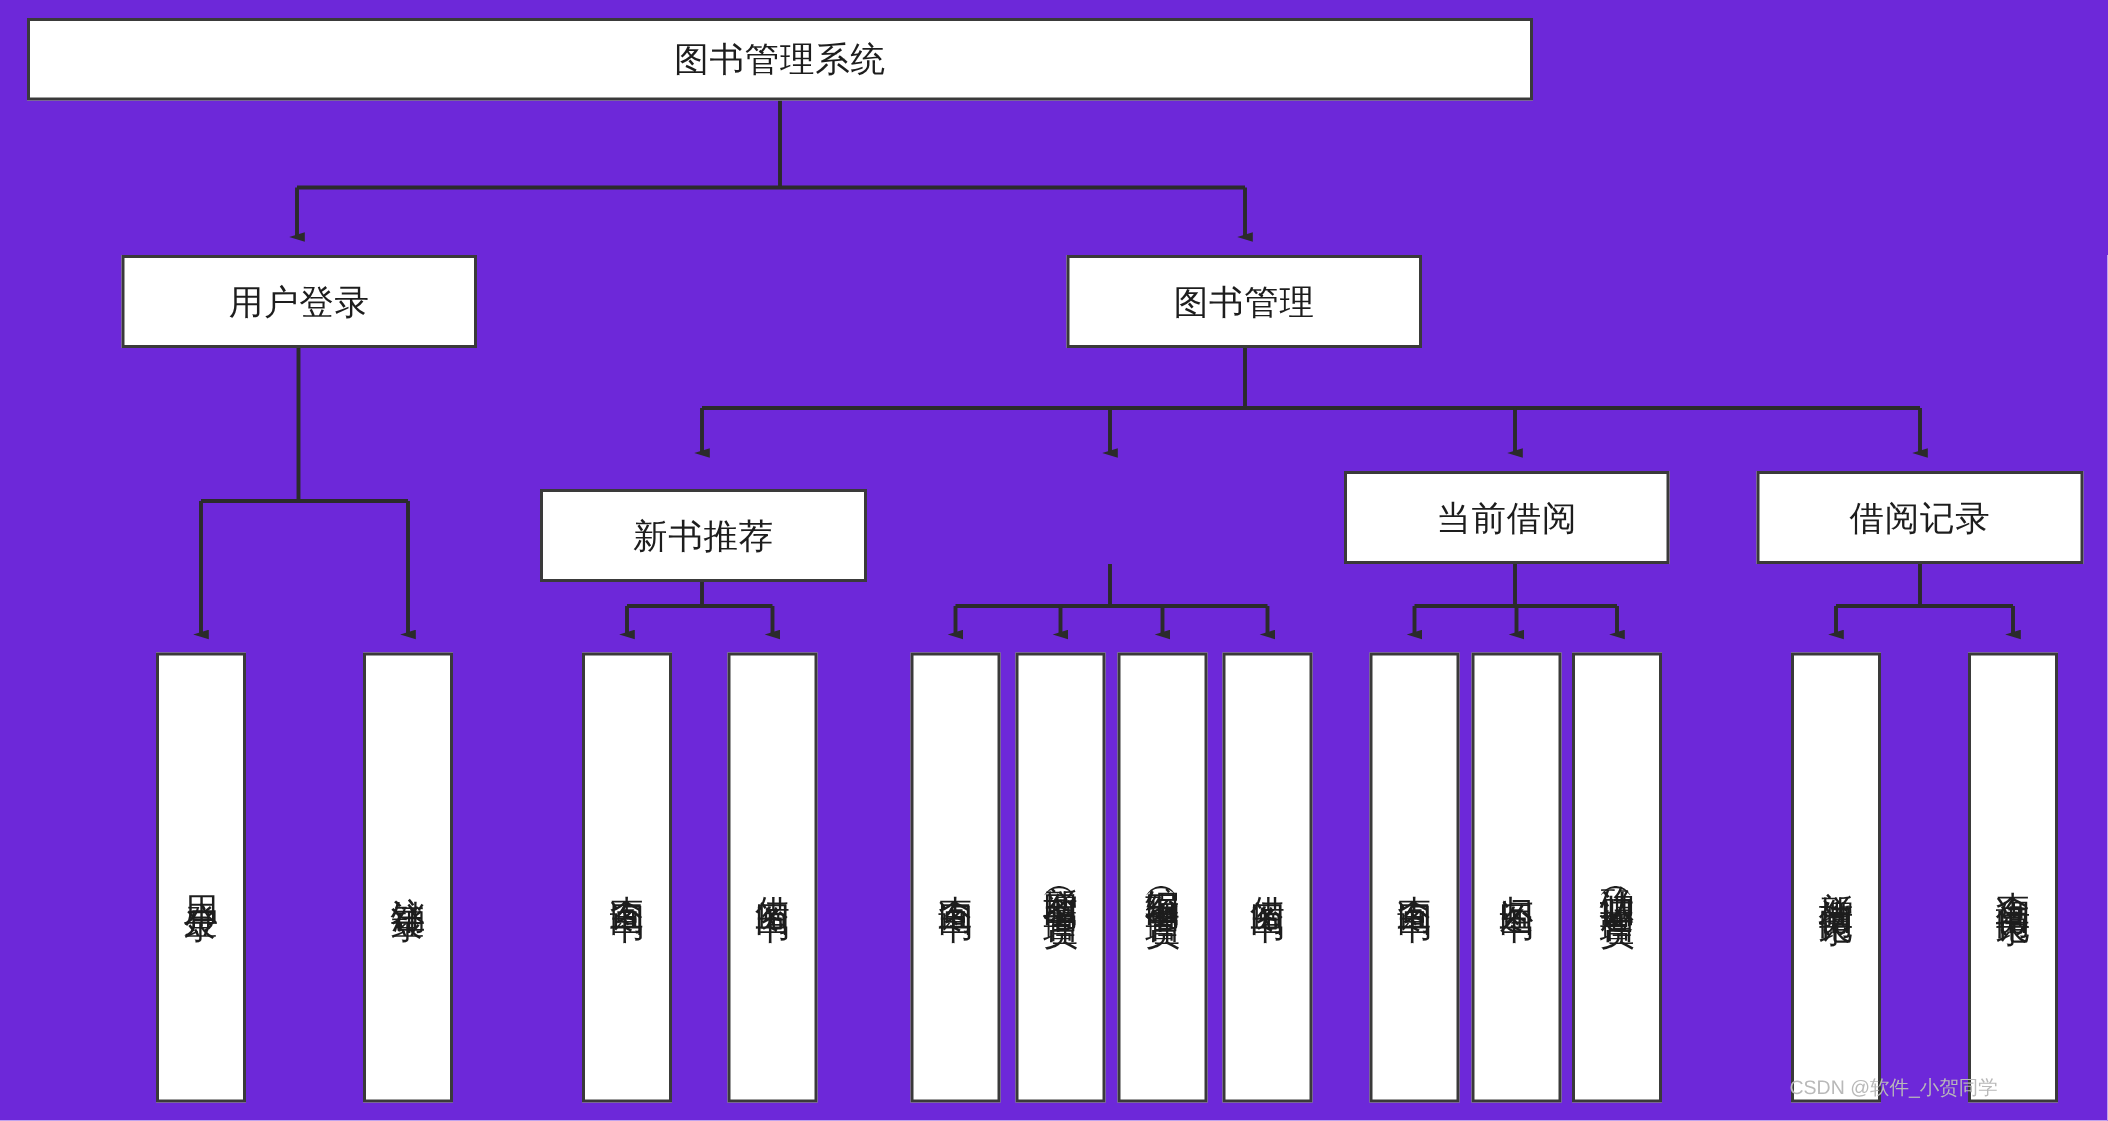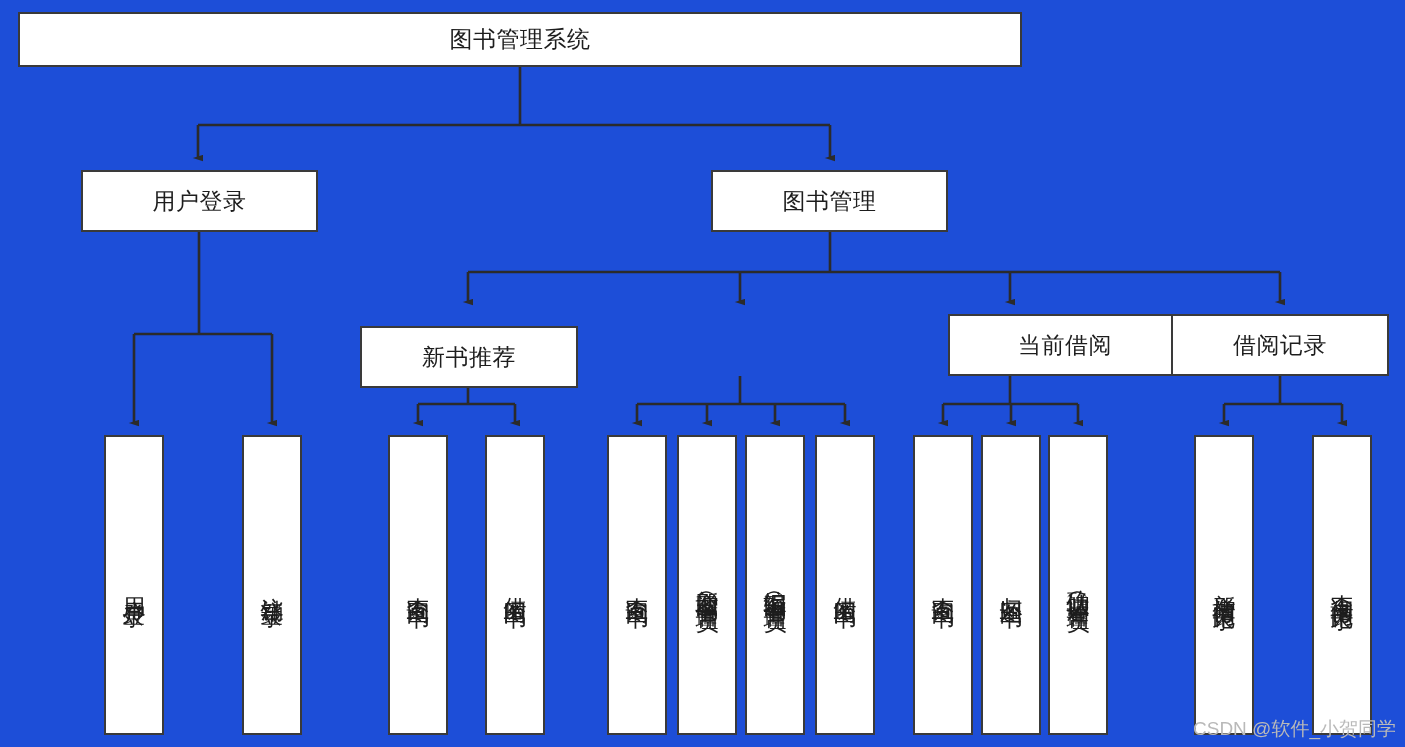--- a/index.html
+++ b/index.html
@@ -1,19 +1,19 @@
 <!DOCTYPE html>
 <html><head>
 <meta charset="utf-8">
 <style>
   html,body{margin:0;padding:0;background:#ffffff;}
   #canvas{
     position:relative;
     width:1405px;height:747px;
-    background:#1d4ed8;
+    background:#6d28d9;
     font-family:"Liberation Sans","DejaVu Sans",sans-serif;
     overflow:hidden;
   }
   svg#wires{position:absolute;left:0;top:0;width:1405px;height:747px;}
 
   .node{
     position:absolute;
     box-sizing:border-box;
     border:2.5px solid #3a3a3a;
     background:#ffffff;
@@ -44,21 +44,21 @@
     font-size:23px;
     line-height:1.18;
     letter-spacing:3px;
     white-space:nowrap;
     max-height:292px;
   }
 
   .watermark{
     position:absolute;
     color:#b9b9b9;
-    font-size:19px;
+    font-size:13px;
     white-space:nowrap;
     user-select:none;
   }
 </style>
 </head>
 <body>
 
 <div id="canvas">
 
   <svg id="wires" viewBox="0 0 1405 747" xmlns="http://www.w3.org/2000/svg">
@@ -118,21 +118,21 @@
   <div class="node h" style="left:81px;top:170px;width:237px;height:62px;">
     <span class="lbl">用户登录</span>
   </div>
   <div class="node h" style="left:711px;top:170px;width:237px;height:62px;align-items:center;">
     <span class="lbl">图书管理</span>
   </div>
 
   <div class="node h" style="left:360px;top:326px;width:218px;height:62px;">
     <span class="lbl">新书推荐</span>
   </div>
-  <div class="node h" style="left:948px;top:314px;width:234px;height:62px;text-align:right;">
+  <div class="node h" style="left:896px;top:314px;width:217px;height:62px;text-align:right;">
     <span class="lbl">当前借阅</span>
   </div>
   <div class="node h" style="left:1171px;top:314px;width:218px;height:62px;">
     <span class="lbl">借阅记录</span>
   </div>
 
   <div class="node v" style="left:104px;top:435px;width:60px;height:300px;">
     <span class="lbl">用户登录</span>
   </div>
   <div class="node v" style="left:242px;top:435px;width:60px;height:300px;">

